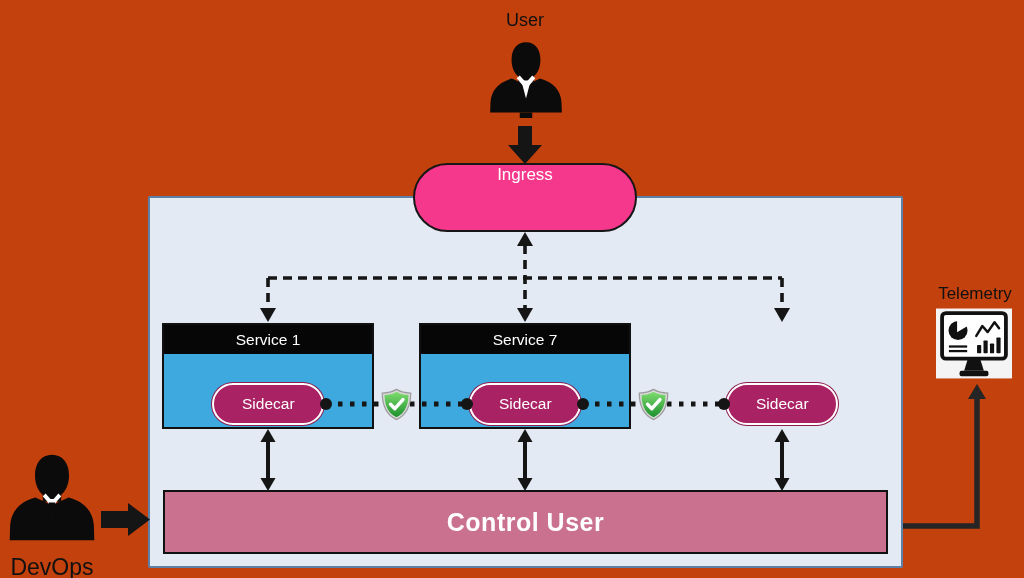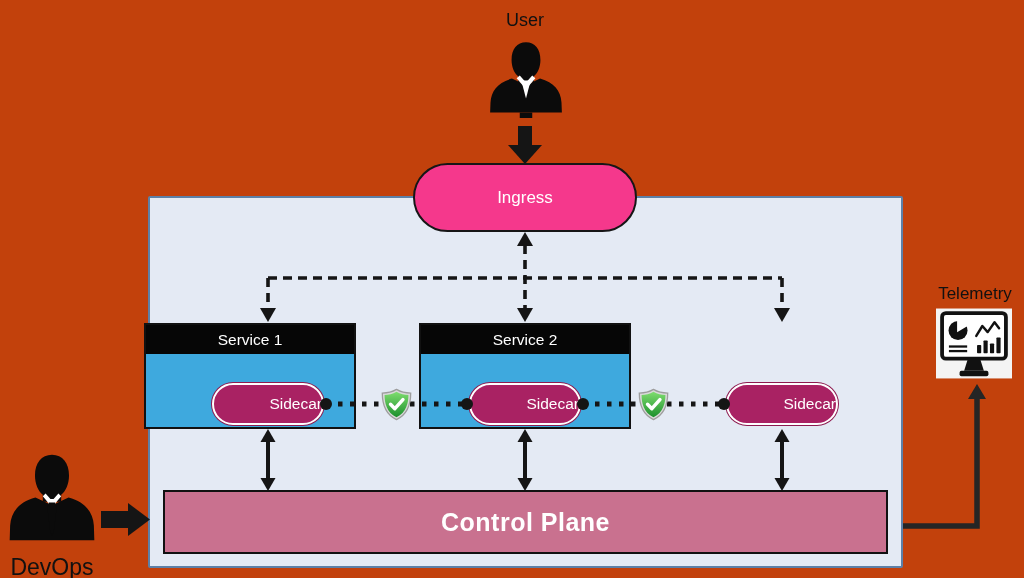--- a/index.html
+++ b/index.html
@@ -22,39 +22,39 @@
   
   #mesh-box{
     left:148px;top:196px;width:755px;height:372px;
     background:var(--mesh-bg);border:2px solid var(--mesh-border);
     box-sizing:border-box;border-radius:2px;z-index:1;
   }
   
   #ingress{
     left:413px;top:163px;width:224px;height:69px;border-radius:36px;
     background:var(--ingress-pink);border:2px solid #161616;box-sizing:border-box;
-    display:flex;align-items:center;justify-content:center;z-index:3;
+    display:flex;justify-content:center;z-index:3;
   }
   #ingress span{color:#fff;font-size:17px;}
   
   .service{
     top:323px;width:212px;height:106px;border:2px solid #111;box-sizing:border-box;
     background:var(--service-blue);z-index:2;
   }
   .service-header{
     height:29px;background:var(--service-header-black);
     display:flex;align-items:center;justify-content:center;
   }
   .service-header span{color:#fff;font-size:15.5px;}
   
   .sidecar{
     top:383px;width:112px;height:42px;border-radius:22px;
     background:var(--sidecar-magenta);border:2.5px solid #ffffff;
     box-shadow:0 0 0 1px #8d1b50;box-sizing:border-box;
-    display:flex;align-items:center;justify-content:flex-end;z-index:4;
+    display:flex;align-items:center;justify-content:flex-start;z-index:4;padding-left:28px;
   }
   .sidecar span{color:#fff;font-size:15.5px;}
   
   #control-plane{
     left:163px;top:490px;width:725px;height:64px;
     background:var(--control-plane-mauve);border:2px solid #111;box-sizing:border-box;
     display:flex;align-items:center;justify-content:center;z-index:2;
   }
   #control-plane span{color:#fff;font-size:25px;font-weight:600;letter-spacing:.5px;}
   
@@ -99,43 +99,43 @@
       <path fill="#ffffff" d="M44.5,51 L55.5,51 L50,66 Z"></path>
       <path fill="#0b0b0b" d="M46.5,55 L53.5,55 L55,61 L52,86 L50,92 L48,86 L45,61 Z"></path>
     </svg>
   </div>
   <div id="devops-label" class="abs actor-label">DevOps</div>
 
   <div id="ingress" class="abs">
     <span>Ingress</span>
   </div>
 
-  <div class="abs service" style="left:144px">
+  <div class="abs service" style="left:162px">
     <div class="service-header">
       <span>Service 1</span>
     </div>
   </div>
   <div class="abs service" style="left:419px">
     <div class="service-header">
-      <span>Service 2</span>
+      <span>Service 7</span>
     </div>
   </div>
 
   <div class="abs sidecar" style="left:212px">
     <span>Sidecar</span>
   </div>
   <div class="abs sidecar" style="left:469px">
     <span>Sidecar</span>
   </div>
   <div class="abs sidecar" style="left:726px">
     <span>Sidecar</span>
   </div>
 
   <div id="control-plane" class="abs">
-    <span>Control Plane</span>
+    <span>Control User</span>
   </div>
 
   <div id="telemetry-label" class="abs actor-label">Telemetry</div>
   <div id="telemetry-icon" class="abs icon-holder">
     <svg viewBox="0 0 100 100" width="100%" height="100%">
       <rect x="0" y="2" width="100" height="92" fill="#f4f4f4"></rect>
       <rect x="8" y="8" width="84" height="60" rx="5" fill="#ffffff" stroke="#111" stroke-width="5"></rect>
       <circle cx="29" cy="31" r="12.5" fill="#111"></circle>
       <path d="M29,31 L29,16.5 A14.5,14.5 0 0 1 41,24 Z" fill="#ffffff" stroke="#ffffff" stroke-width="2.5"></path>
       <line x1="17" y1="52" x2="41" y2="52" stroke="#111" stroke-width="3"></line>

